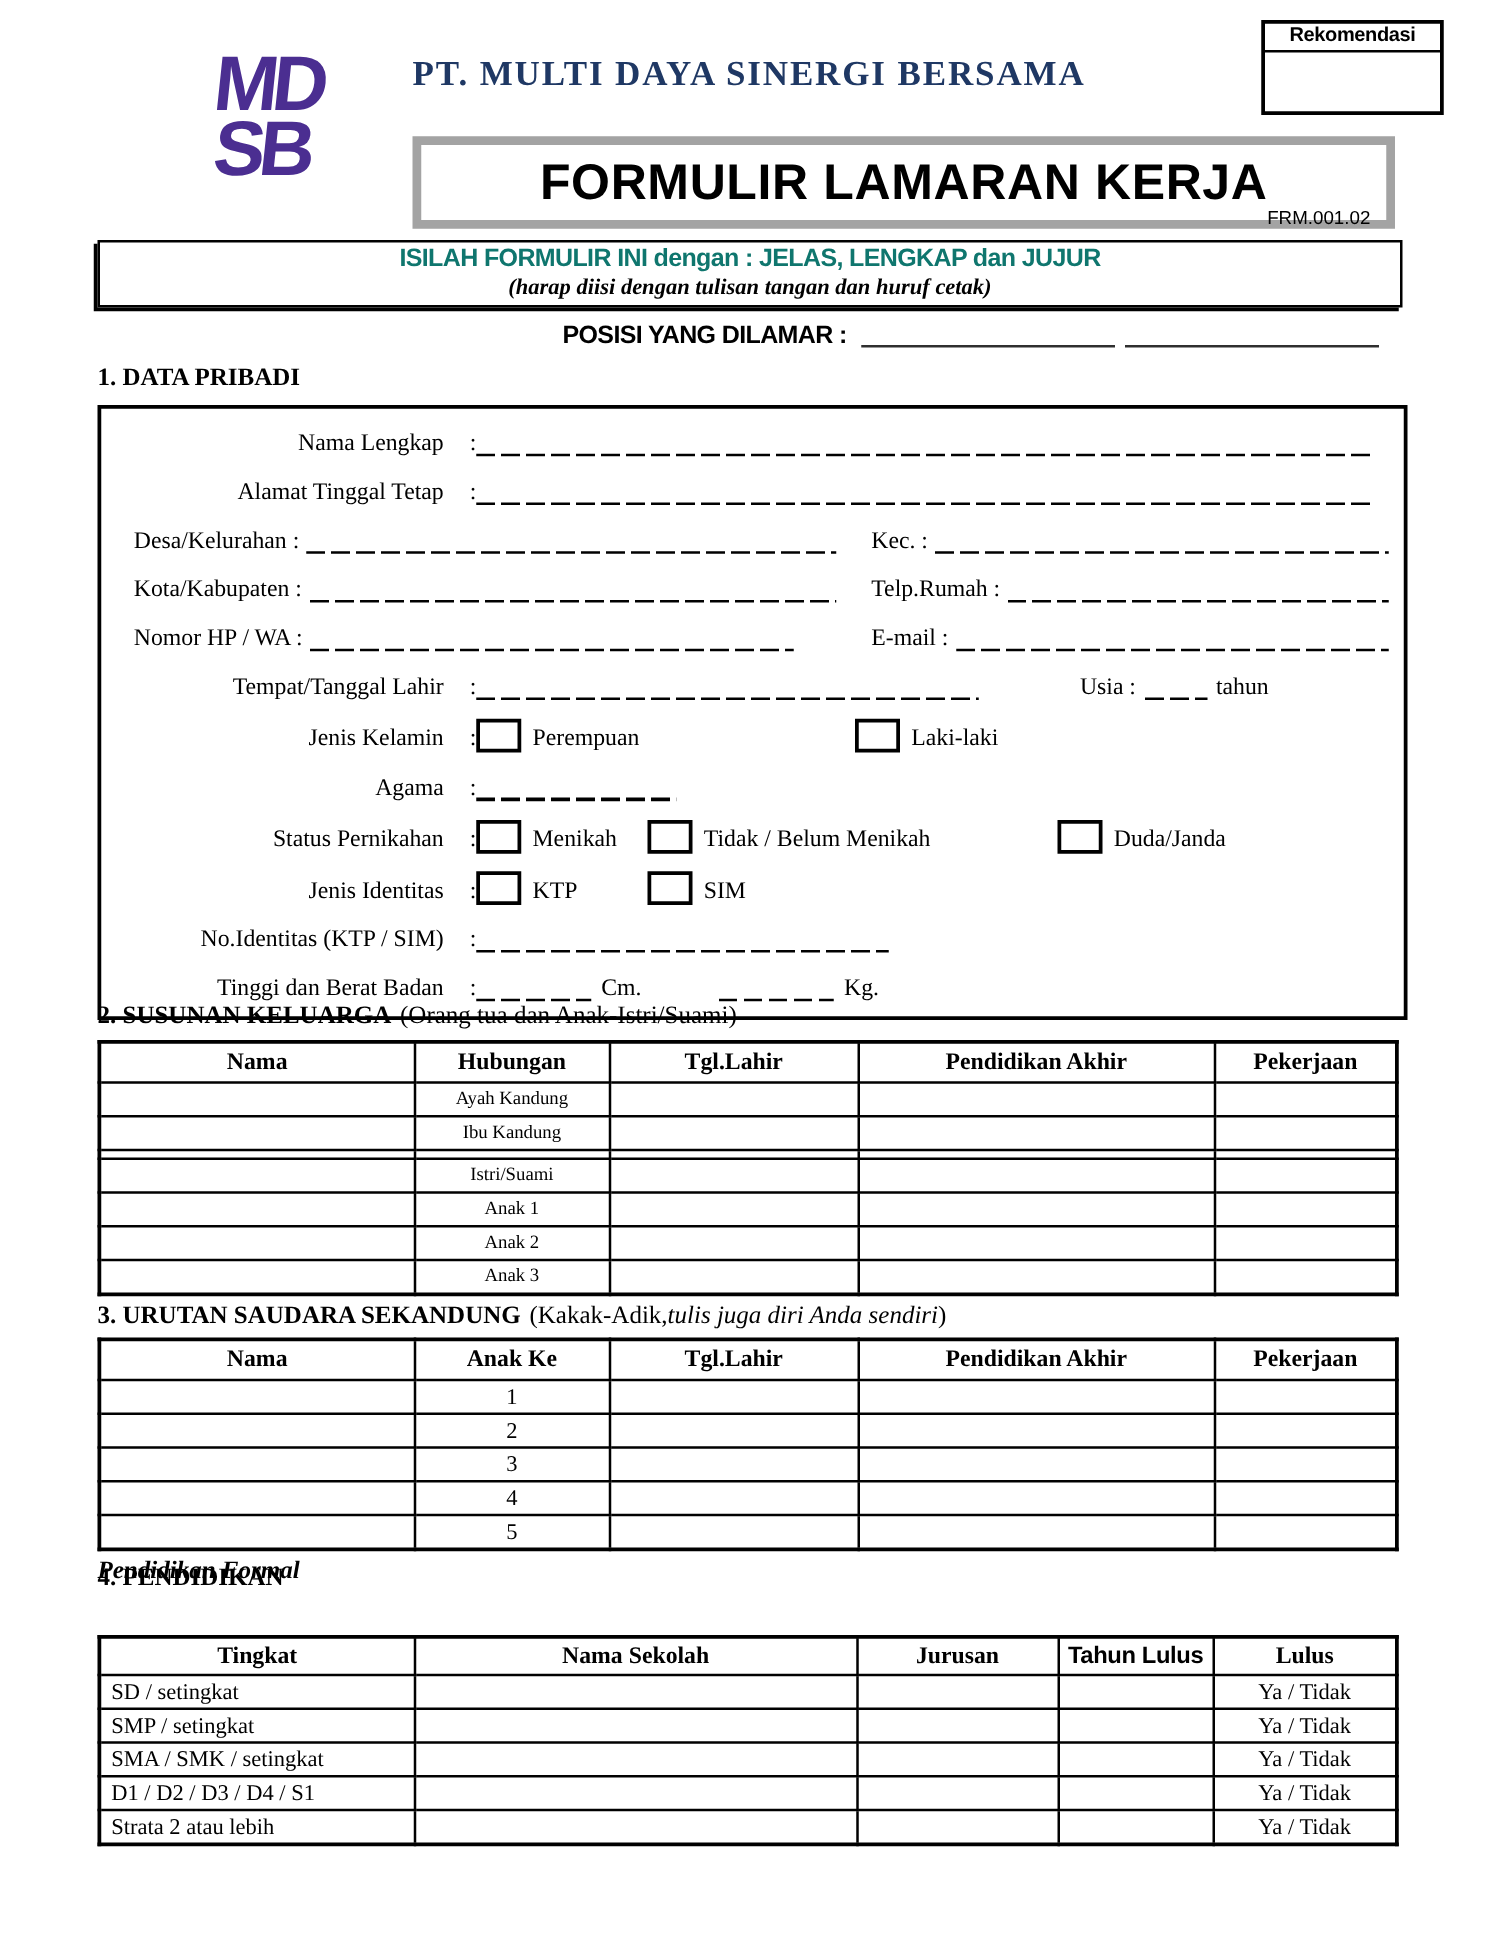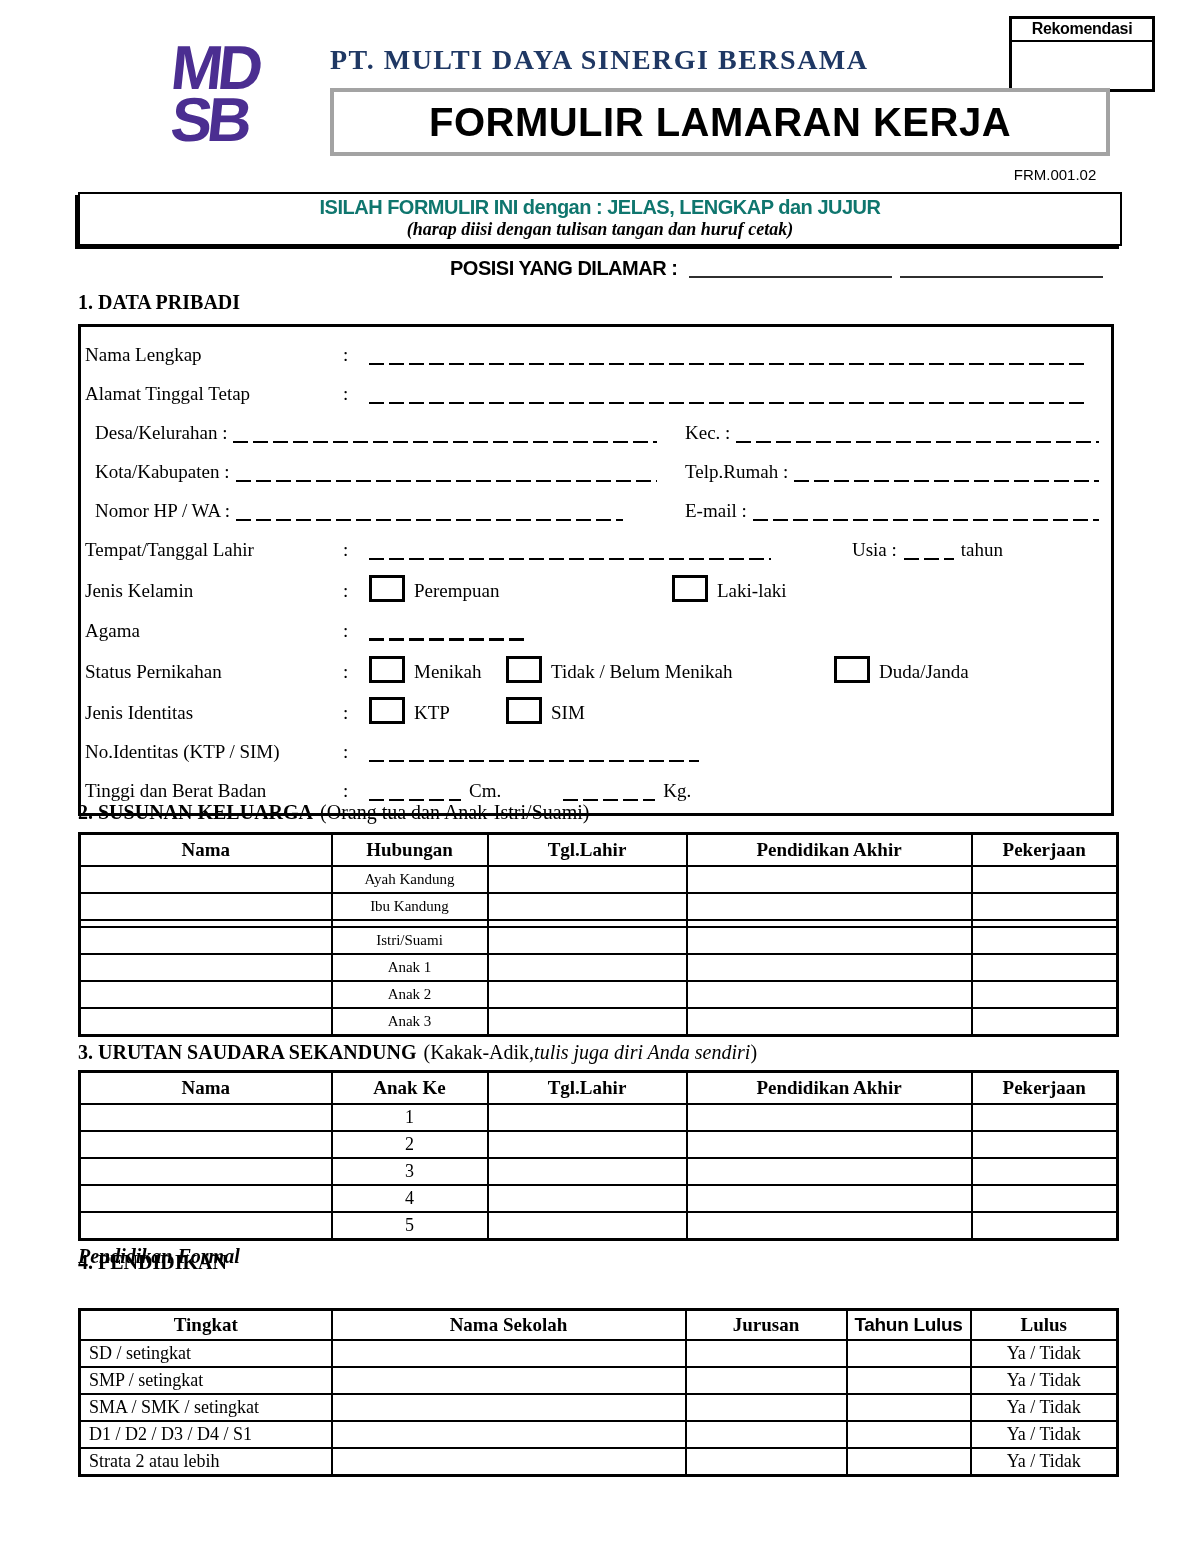--- a/index.html
+++ b/index.html
@@ -10,21 +10,21 @@
   .logo{position:absolute;left:142px;top:42px;width:140px;text-align:center;
         color:#4b2e91;font-family:"Liberation Sans",sans-serif;font-weight:900;
         transform:skewX(-6deg);line-height:52px;font-size:62px;letter-spacing:-5px;}
   .logo span{display:block;}
   .company{position:absolute;left:330px;top:44px;font-weight:700;font-size:28px;
         color:#1f3864;letter-spacing:1.5px;font-family:"Liberation Serif",serif;}
   .rekom{position:absolute;left:968px;top:16px;width:140px;height:70px;border:3px solid #000;background:#fff;margin-left:41px;}
   .rekom-h{border-bottom:2px solid #000;text-align:center;
         font-family:"Liberation Sans",sans-serif;font-weight:700;font-size:16px;
         letter-spacing:-0.3px;padding:1px 0 2px;}
-  .title-box{position:absolute;left:330px;top:88px;width:772px;height:60px;border:4px solid #a3a3a3;
+  .title-box{position:absolute;left:330px;top:109px;width:772px;height:60px;border:7px solid #a3a3a3;
         display:flex;align-items:center;justify-content:center;}
   .title-box span{font-family:"Liberation Sans",sans-serif;font-weight:900;font-size:40px;letter-spacing:0.5px;}
   .form-code{position:absolute;left:1000px;top:166px;width:110px;text-align:center;
         font-family:"Liberation Sans",sans-serif;font-size:15px;}
 
   
   .notice{position:absolute;left:78px;top:192px;width:1040px;border:2px solid #000;
         box-shadow:-3px 3px 0 0 #000;background:#fff;text-align:center;padding:2px 0 4px;}
   .notice-1{color:#0f766e;font-family:"Liberation Sans",sans-serif;font-weight:700;
         font-size:20px;letter-spacing:-0.5px;}
@@ -39,22 +39,22 @@
 
   
   .sec-head{position:absolute;left:78px;display:flex;align-items:flex-end;font-size:20px;}
   .sec-title{font-weight:700;white-space:nowrap;}
   .sec-note-red{color:#ff0000;font-weight:700;font-style:italic;white-space:nowrap;}
   .sec-note{font-weight:400;white-space:nowrap;}
   .w302{width:302px;}
 
   
   .pbox{position:absolute;left:78px;top:324px;width:1038px;height:462px;border:3px solid #000;
-        padding:14px 12px 10px 4px;box-sizing:content-box;
-        display:flex;flex-direction:column;justify-content:space-between;background:#fff;}
+        padding:14px 12px 10px 16px;box-sizing:content-box;
+        display:flex;flex-direction:column;justify-content:space-between;background:#fff;text-align:right;}
   .pbox{width:1014px;} 
   .prow{display:flex;align-items:flex-end;min-height:26px;font-size:19px;line-height:24px;}
   .plabel{width:258px;white-space:nowrap;}
   .pcolon{width:26px;}
   .fline{display:inline-block;height:20px;position:relative;}
   .fline::after{content:"";position:absolute;left:0;right:0;bottom:2px;height:2.2px;
         background:repeating-linear-gradient(90deg,#000 0 15px,transparent 15px 20px);}
   .grow{flex:1;margin-right:14px;}
   .sub{padding-left:10px;}
   .col1{display:flex;width:562px;align-items:flex-end;}

